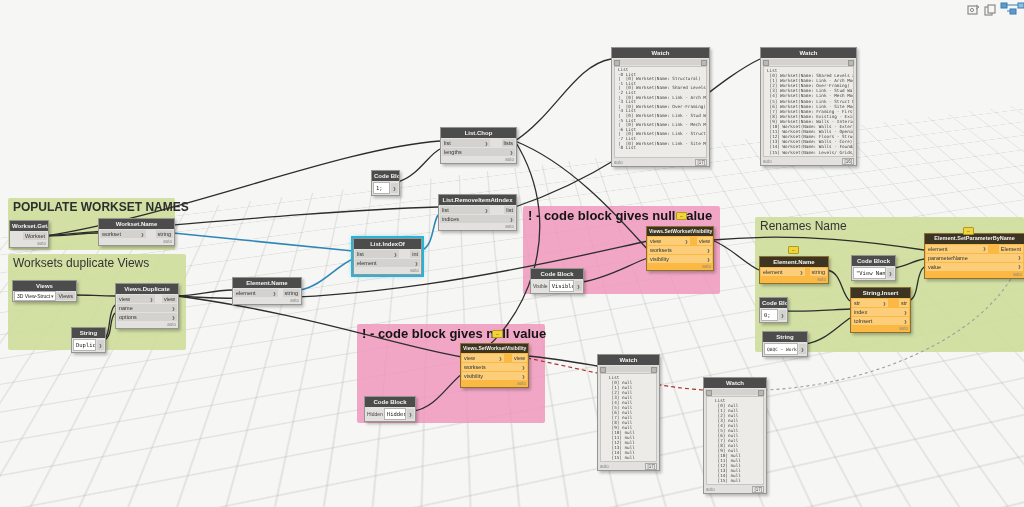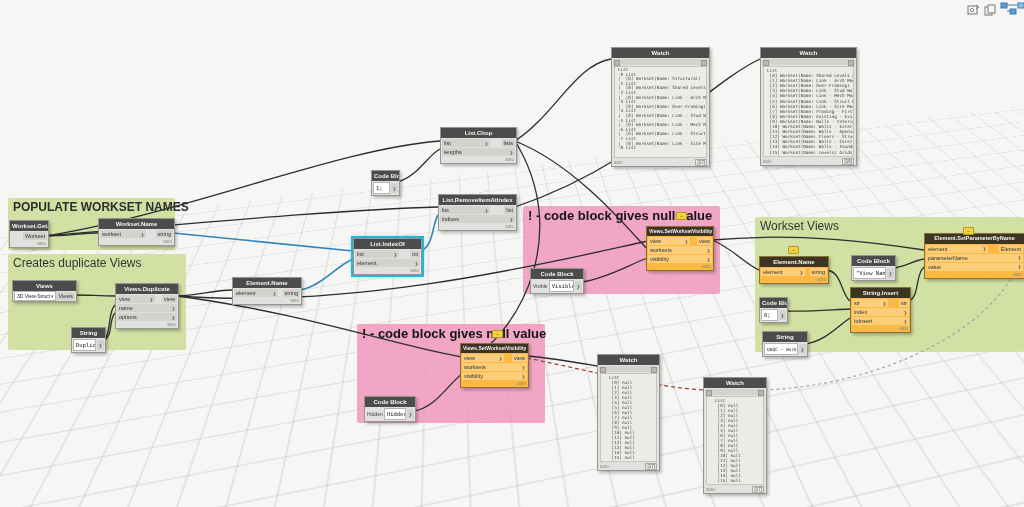--- a/index.html
+++ b/index.html
@@ -75,30 +75,30 @@
 </head>
 <body>
 
 <div id="canvas">
   <div class="grid3d"></div>
 
   <div class="group g-green" style="left:8px;top:198px;width:167px;height:52px">
     <div class="gtitle big">POPULATE WORKSET NAMES</div>
   </div>
   <div class="group g-green" style="left:8px;top:254px;width:178px;height:96px">
-    <div class="gtitle">Creates duplicate Views</div>
+    <div class="gtitle">Worksets duplicate Views</div>
   </div>
   <div class="group g-pink" style="left:523px;top:206px;width:197px;height:88px">
     <div class="gtitle pink">! - code block gives null value</div>
   </div>
   <div class="group g-pink" style="left:357px;top:324px;width:188px;height:99px">
     <div class="gtitle pink">! - code block gives null value</div>
   </div>
   <div class="group g-green" style="left:755px;top:217px;width:269px;height:135px">
-    <div class="gtitle">Workset Views</div>
+    <div class="gtitle">Renames Name</div>
   </div>
 
   <svg class="wires" width="1024" height="507">
     <path d="M45,236 C70,236 80,233 98,233"></path>
     <path d="M45,236 C180,215 340,148 440,141"></path>
     <path d="M45,236 C180,225 330,210 438,207"></path>
     <path d="M398,182 C418,176 428,155 440,149"></path>
     <path d="M515,141 C555,115 575,65 611,59"></path>
     <path d="M515,141 C575,165 625,225 648,250"></path>
     <path d="M515,141 C570,230 525,330 462,366"></path>

